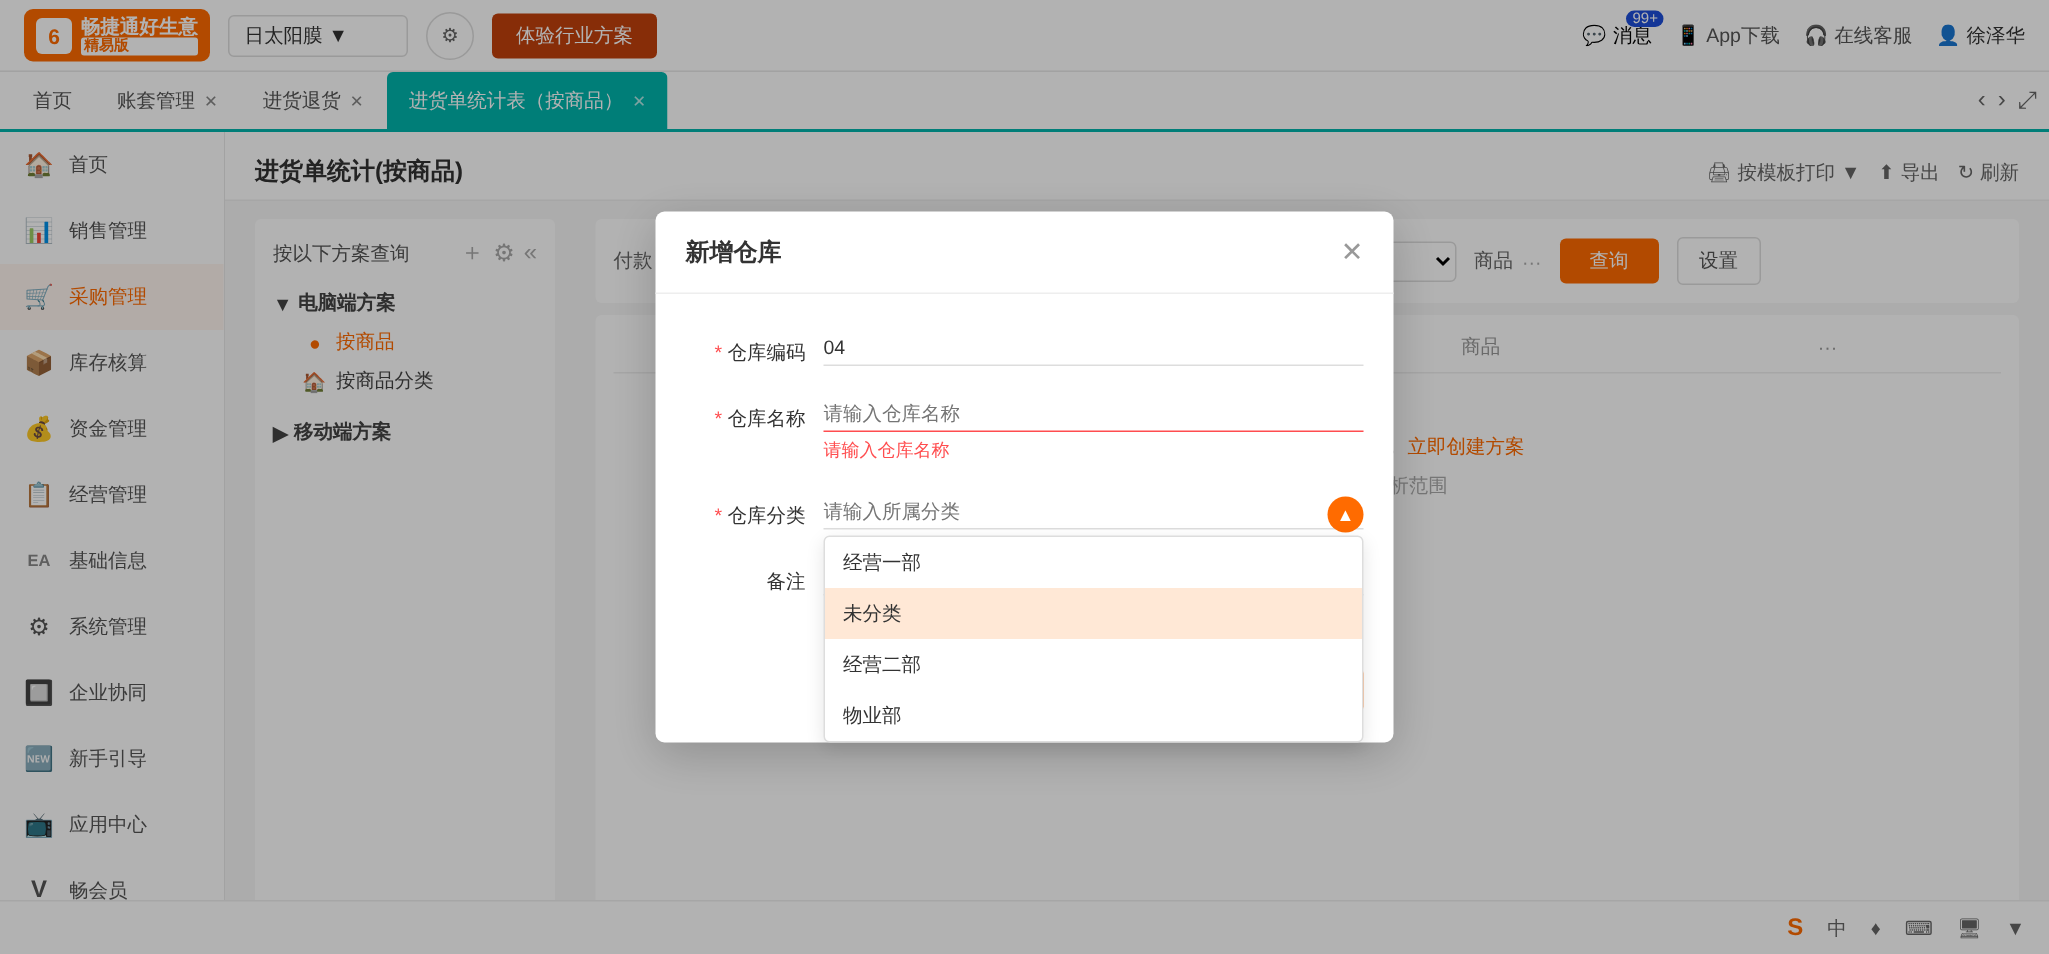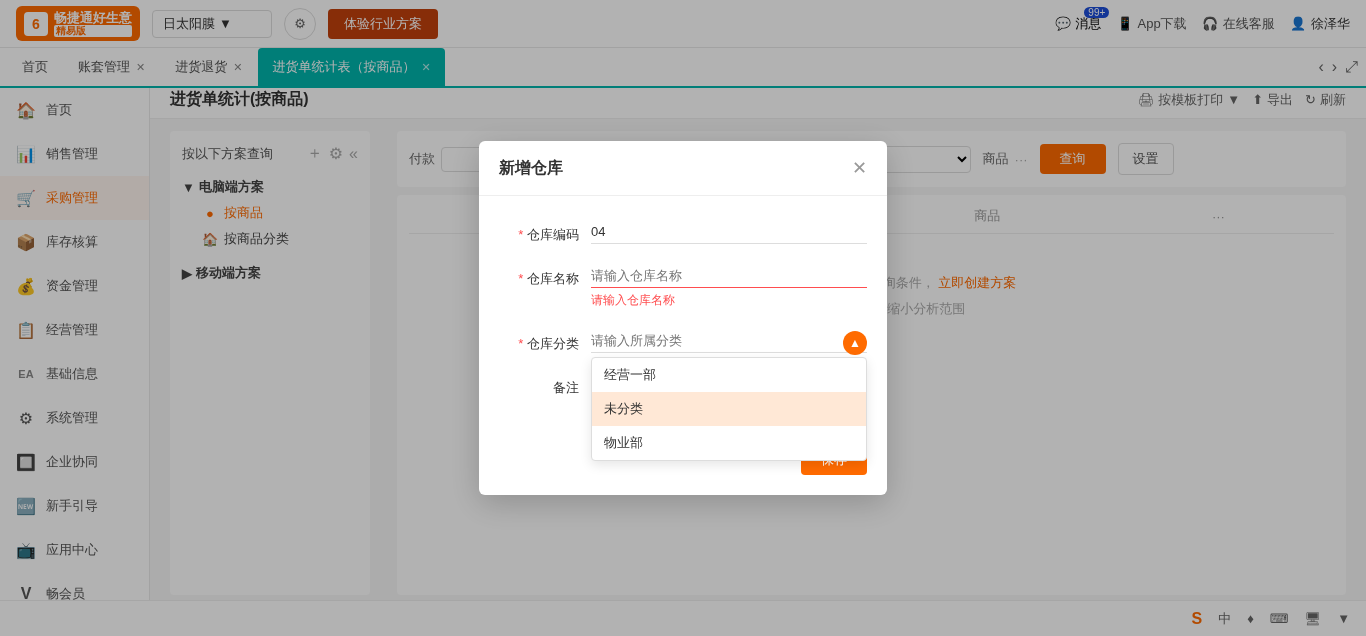--- a/index.html
+++ b/index.html
@@ -67,21 +67,21 @@
     .sidebar-item.active { background: #fff5f0; color: #ff6b00; }
     .sidebar-icon { width: 20px; height: 20px; display: flex; align-items: center; justify-content: center; font-size: 16px; }
     .sidebar-bottom { margin-top: auto; padding: 8px; display: flex; gap: 8px; border-top: 1px solid #eee; }
     .sidebar-bottom-btn { background: none; border: none; cursor: pointer; color: #aaa; font-size: 18px; }
 
     
     .main-content { flex: 1; overflow: hidden; background: #f7f7f7; }
 
     .page-header {
       display: flex; align-items: center; justify-content: space-between;
-      padding: 1px 20px 8px; background: #fff; border-bottom: 1px solid #eee;
+      padding: 16px 20px 8px; background: #fff; border-bottom: 1px solid #eee;
     }
     .page-title { font-size: 16px; font-weight: bold; color: #333; }
     .page-actions { display: flex; align-items: center; gap: 12px; }
     .page-action-btn {
       display: flex; align-items: center; gap: 4px;
       background: none; border: none; cursor: pointer; color: #666; font-size: 13px;
     }
 
     .content-area { padding: 12px 20px; display: flex; gap: 27px; height: calc(100% - 60px); }
 
@@ -122,21 +122,21 @@
 
     
     .overlay {
       position: fixed; top: 0; left: 0; right: 0; bottom: 0;
       background: rgba(0,0,0,0.3); z-index: 100;
       display: flex; align-items: center; justify-content: center;
     }
 
     
     .dialog {
-      background: #fff; border-radius: 6px; width: 408px;
+      background: #fff; border-radius: 6px; width: 492px;
       box-shadow: 0 8px 32px rgba(0,0,0,0.2); overflow: visible;
       position: relative;
     }
     .dialog-header {
       display: flex; align-items: center; justify-content: space-between;
       padding: 16px 20px; border-bottom: 1px solid #eee; font-size: 16px; font-weight: bold; color: #333;
     }
     .dialog-close { background: none; border: none; cursor: pointer; color: #999; font-size: 18px; }
     .dialog-body { padding: 24px 20px 16px; }
     .form-row { display: flex; align-items: flex-start; margin-bottom: 20px; gap: 12px; }
@@ -457,20 +457,21 @@
           <span> 仓库分类</span>
         </span>
         <div class="form-control">
           <div class="category-input-wrapper">
             <input class="category-input" type="text" placeholder="请输入所属分类" style="">
             <button class="category-up-btn">▲</button>
             
             <div class="dropdown-list">
               <div class="dropdown-item">经营一部</div>
               <div class="dropdown-item selected">未分类</div>
+              <div class="dropdown-item">经营二部</div>
               <div class="dropdown-item">物业部</div>
             </div>
           </div>
         </div>
       </div>
 
       <div class="form-row">
         <span class="form-label">
           <span>备注</span>
         </span>

